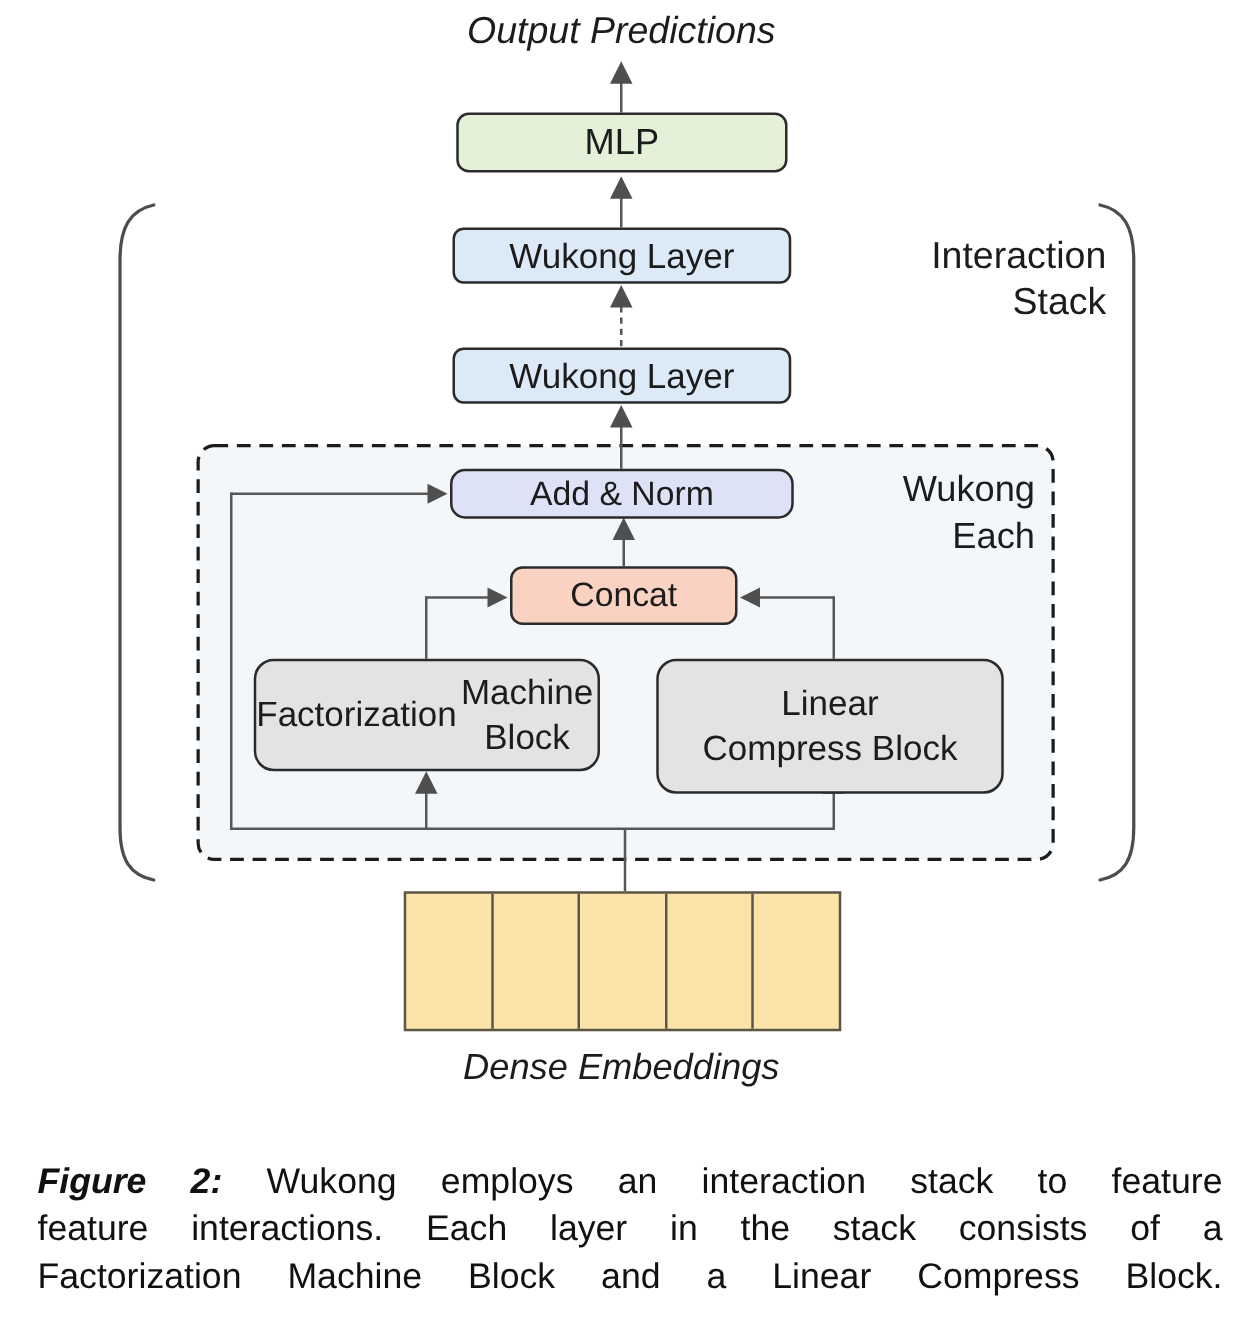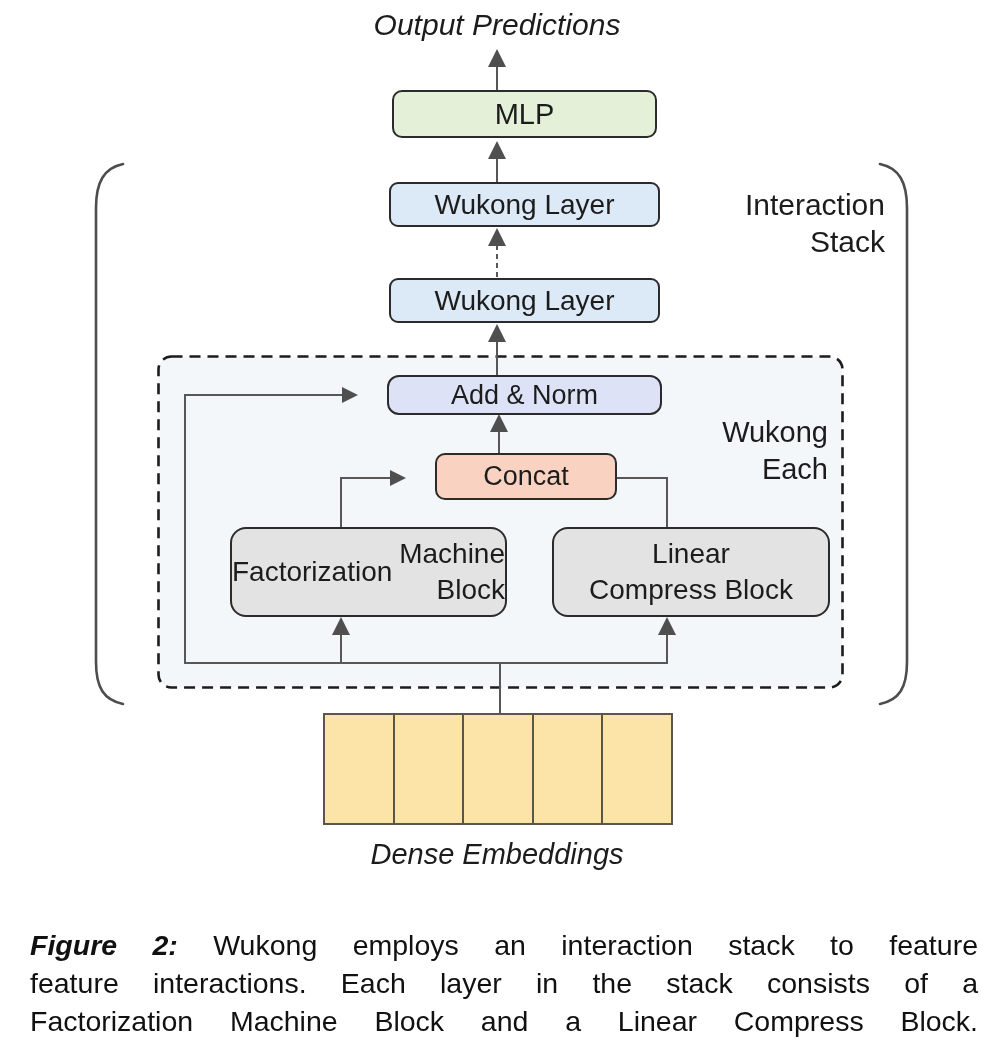--- a/index.html
+++ b/index.html
@@ -7,35 +7,35 @@
     position:relative; width:1006px; height:1060px; background:#ffffff;
     font-family:"Liberation Sans", sans-serif; color:var(--text,#1c1c1c);
     overflow:hidden;
   }
   svg.layer { position:absolute; left:0; top:0; z-index:1; }
 
   .box {
     position:absolute; z-index:2; box-sizing:border-box;
     border:2px solid var(--box-border,#2b2b2b);
     display:flex; align-items:center; justify-content:center;
-    text-align:right; line-height:1.2;margin-left:27px;
+    text-align:center; line-height:1.2;
   }
   .mlp      { left:365px; top:90px;  width:265px; height:48px; border-radius:10px; background:var(--mlp-fill);    font-size:29px; }
   .wukong1  { left:362px; top:182px; width:271px; height:45px; border-radius:9px;  background:var(--wukong-fill); font-size:28px; }
   .wukong2  { left:362px; top:278px; width:271px; height:45px; border-radius:9px;  background:var(--wukong-fill); font-size:28px; }
   .addnorm  { left:360px; top:375px; width:275px; height:40px; border-radius:12px;  background:var(--addnorm-fill);font-size:27px; }
   .concat   { left:408px; top:453px; width:182px; height:47px; border-radius:10px; background:var(--concat-fill); font-size:27px; }
   .fmblock  { left:203px; top:527px; width:277px; height:90px; border-radius:16px; background:var(--block-fill);  font-size:28px; flex-direction:row; }
-  .lcblock  { left:525px; top:527px; width:278px; height:90px; border-radius:16px; background:var(--block-fill);  font-size:28px; flex-direction:column; }
+  .lcblock  { left:525px; top:527px; width:278px; height:108px; border-radius:16px; background:var(--block-fill);  font-size:28px; flex-direction:column; }
   .fmblock div, .lcblock div { line-height:36px; }
 
   .freetext { position:absolute; z-index:2; }
   .output-label { left:297px; top:8px;   width:400px; text-align:center; font-style:italic; font-size:30px; }
   .stack-label  { left:660px; top:186px; width:225px; text-align:right;  font-size:30px; line-height:37px; }
-  .inner-label  { left:628px; top:374px; width:200px; text-align:right;  font-size:29px; line-height:37px;margin-top:40px; }
+  .inner-label  { left:628px; top:374px; width:200px; text-align:right;  font-size:29px; line-height:37px; }
   .dense-label  { left:297px; top:838px; width:400px; text-align:center; font-style:italic; font-size:29px; }
 
   .dense-row {
     position:absolute; z-index:2; left:323px; top:713px; width:350px; height:112px;
     display:flex; box-sizing:border-box; border:2px solid #5b564c; background:var(--embed-fill);
   }
   .dense-row .cell { flex:1; border-right:2px solid #5b564c; }
   .dense-row .cell:last-child { border-right:none; }
 
   .caption {

